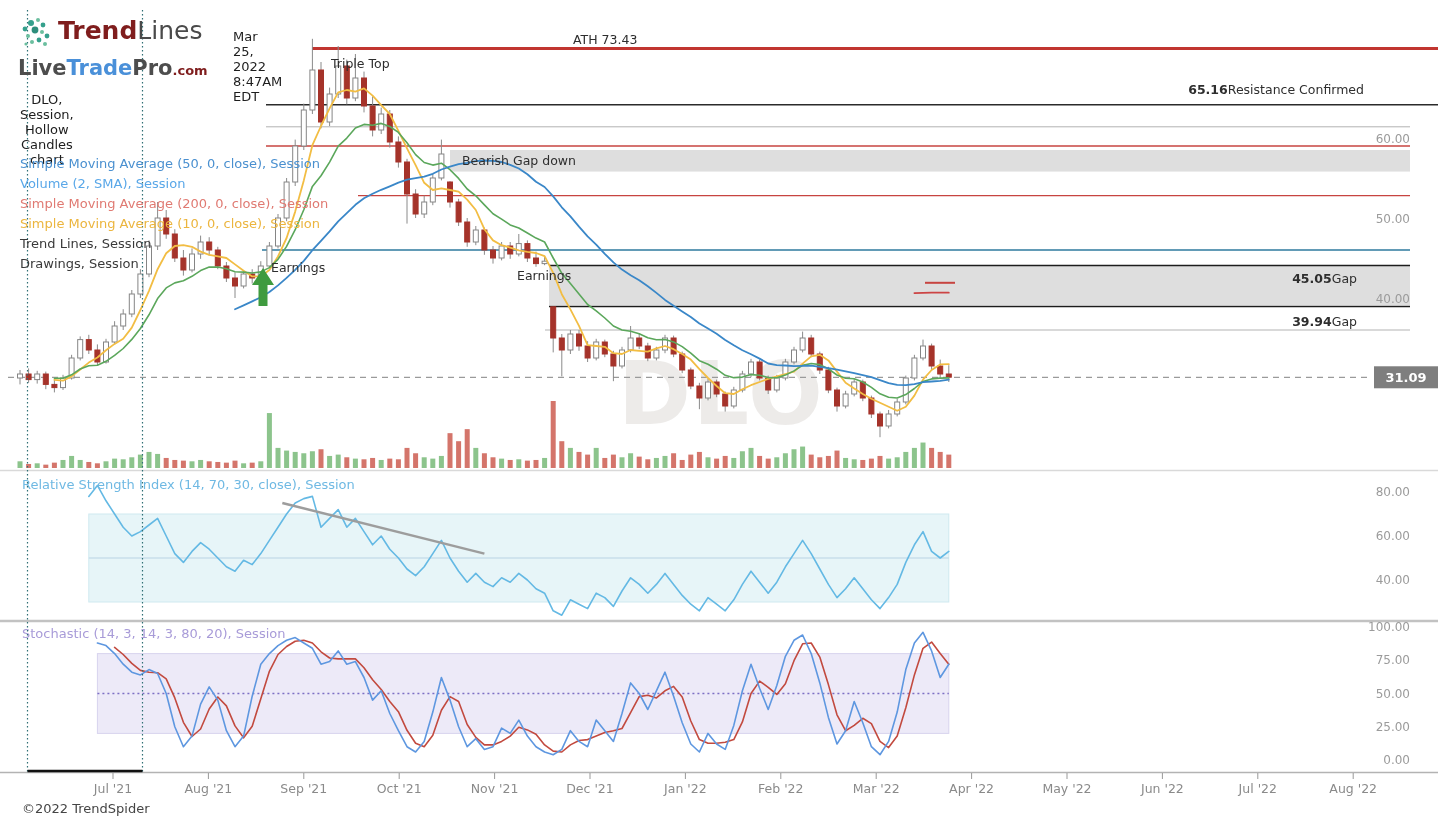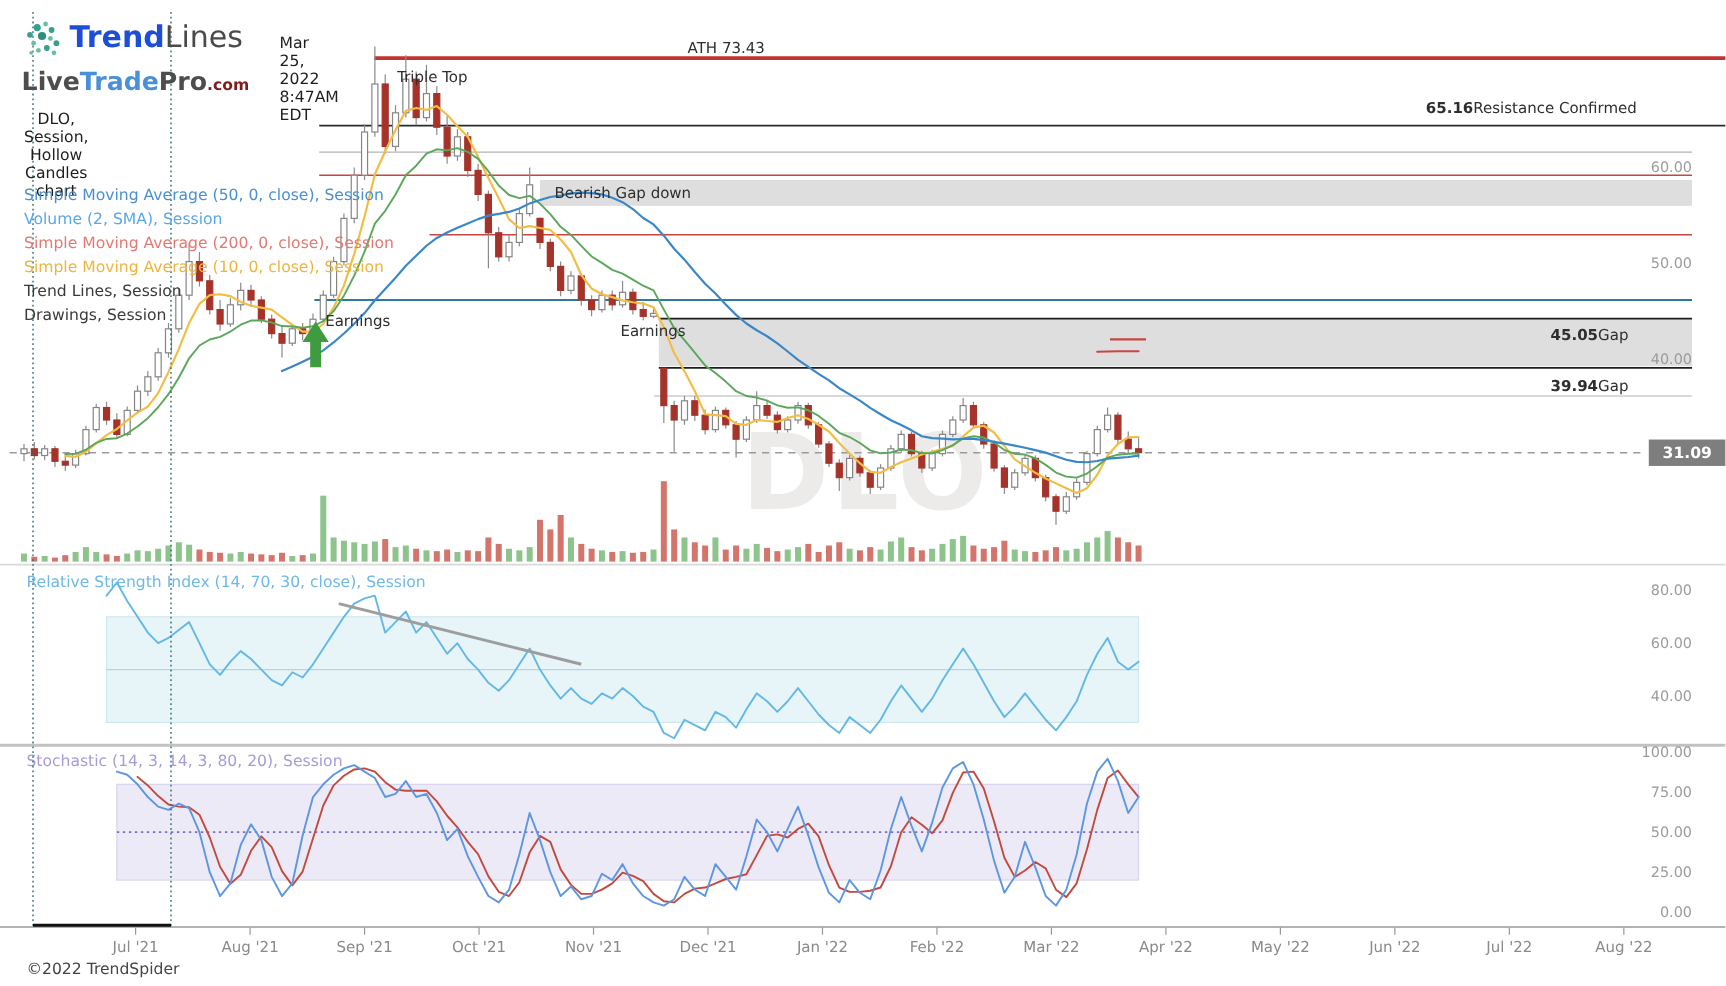--- a/index.html
+++ b/index.html
@@ -4,21 +4,21 @@
 <style>
   html,body{margin:0;padding:0;background:#fff;}
   body{width:1438px;height:822px;overflow:hidden;font-family:"DejaVu Sans","Liberation Sans",sans-serif;}
   #app{position:relative;width:1438px;height:822px;background:#fff;}
   #wm1,#wm2{position:absolute;color:rgba(140,130,120,0.16);font-weight:bold;z-index:0;letter-spacing:2px;}
   #wm1{left:618px;top:342px;font-size:88px;}
   #wm2{left:582px;top:422px;font-size:44px;font-weight:normal;letter-spacing:1px;}
   #chart{position:absolute;left:0;top:0;z-index:1;}
   #hdr{position:absolute;left:0;top:0;z-index:2;}
   .brandrow{position:absolute;left:18px;top:16px;white-space:nowrap;}
-  .brandrow .bb{font-size:25px;font-weight:bold;color:#1d4ed8;vertical-align:top;}
+  .brandrow .bb{font-size:25px;font-weight:bold;color:#7f1d1d;vertical-align:top;}
   .brandrow .bl{font-size:25px;color:#4a4a4a;vertical-align:top;}
   .spidericon{display:inline-block;margin-right:6px;vertical-align:top;}
   .ltp{position:absolute;left:18px;top:56px;font-weight:bold;font-size:21px;white-space:nowrap;}
   .ltp .d1{color:#4d4d4d;} .ltp .bl2{color:#4a90d9;} .ltp .cm{font-size:13px;color:#7f1d1d;}
   .ctitle{position:absolute;left:20px;top:92px;font-size:13px;color:#1d1d1d;text-align:center;}
   .dtime{position:absolute;left:233px;top:29px;font-size:13px;color:#1d1d1d;}
   #legend{position:absolute;left:20px;top:118px;}
   .indrow{font-size:13px;height:20px;line-height:20px;white-space:nowrap;cursor:pointer;}
   #foot{position:absolute;left:22px;top:801px;font-size:13px;color:#454545;z-index:2;}
 </style>

